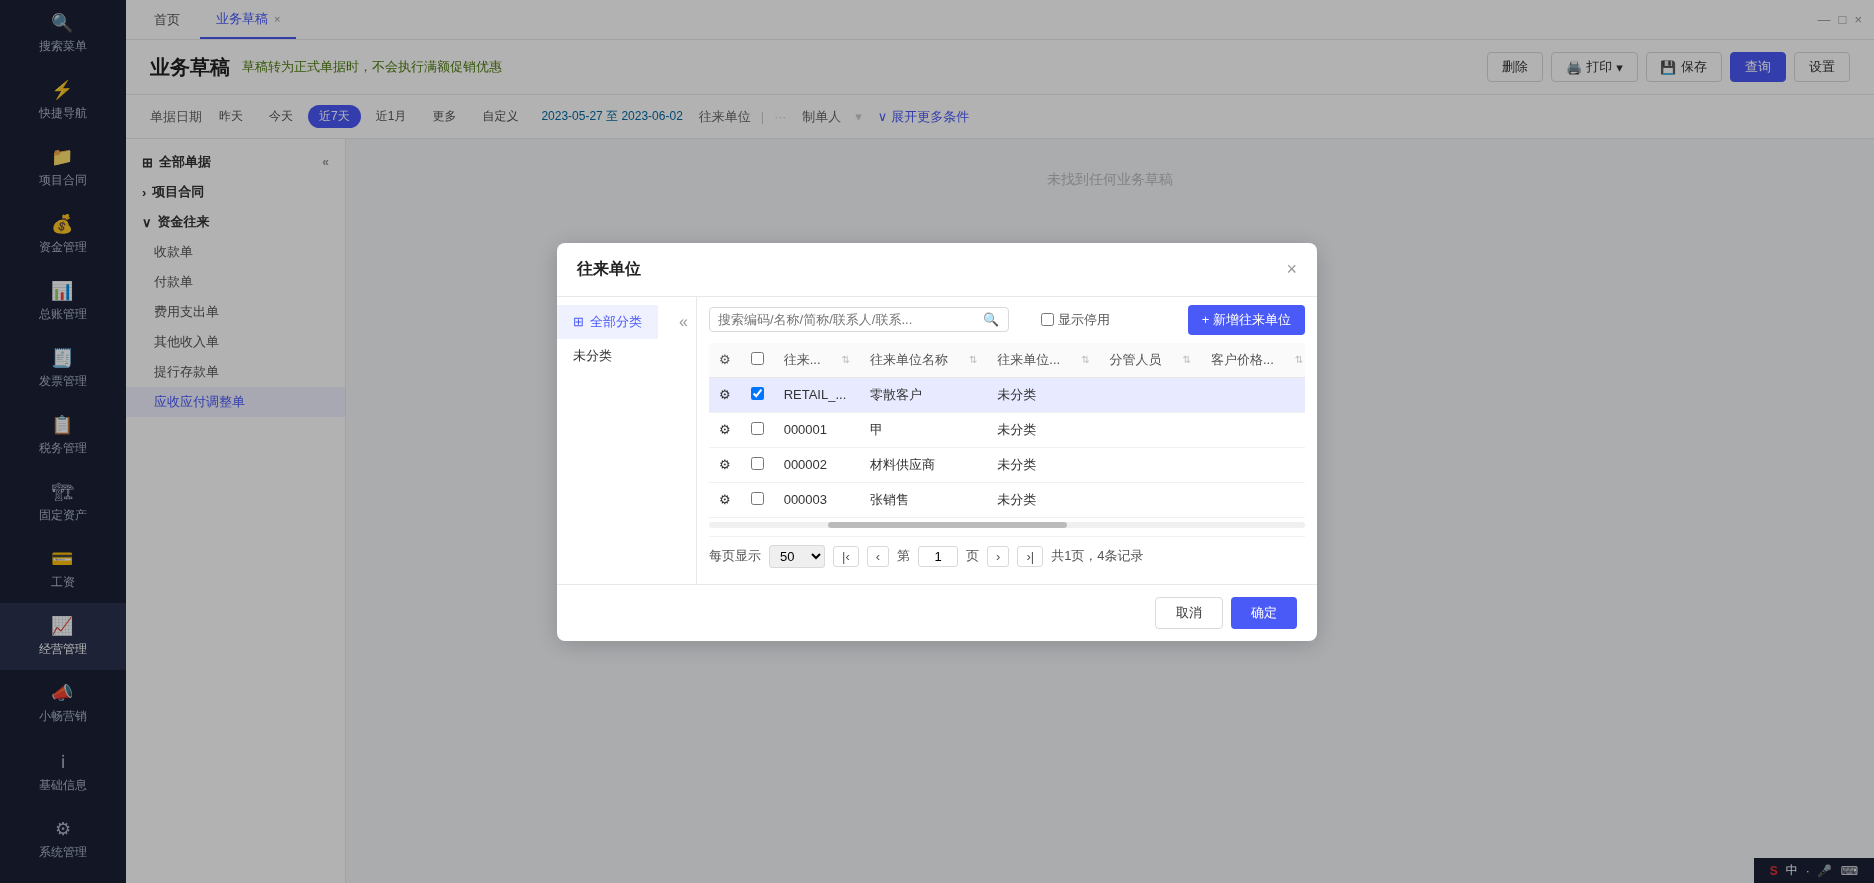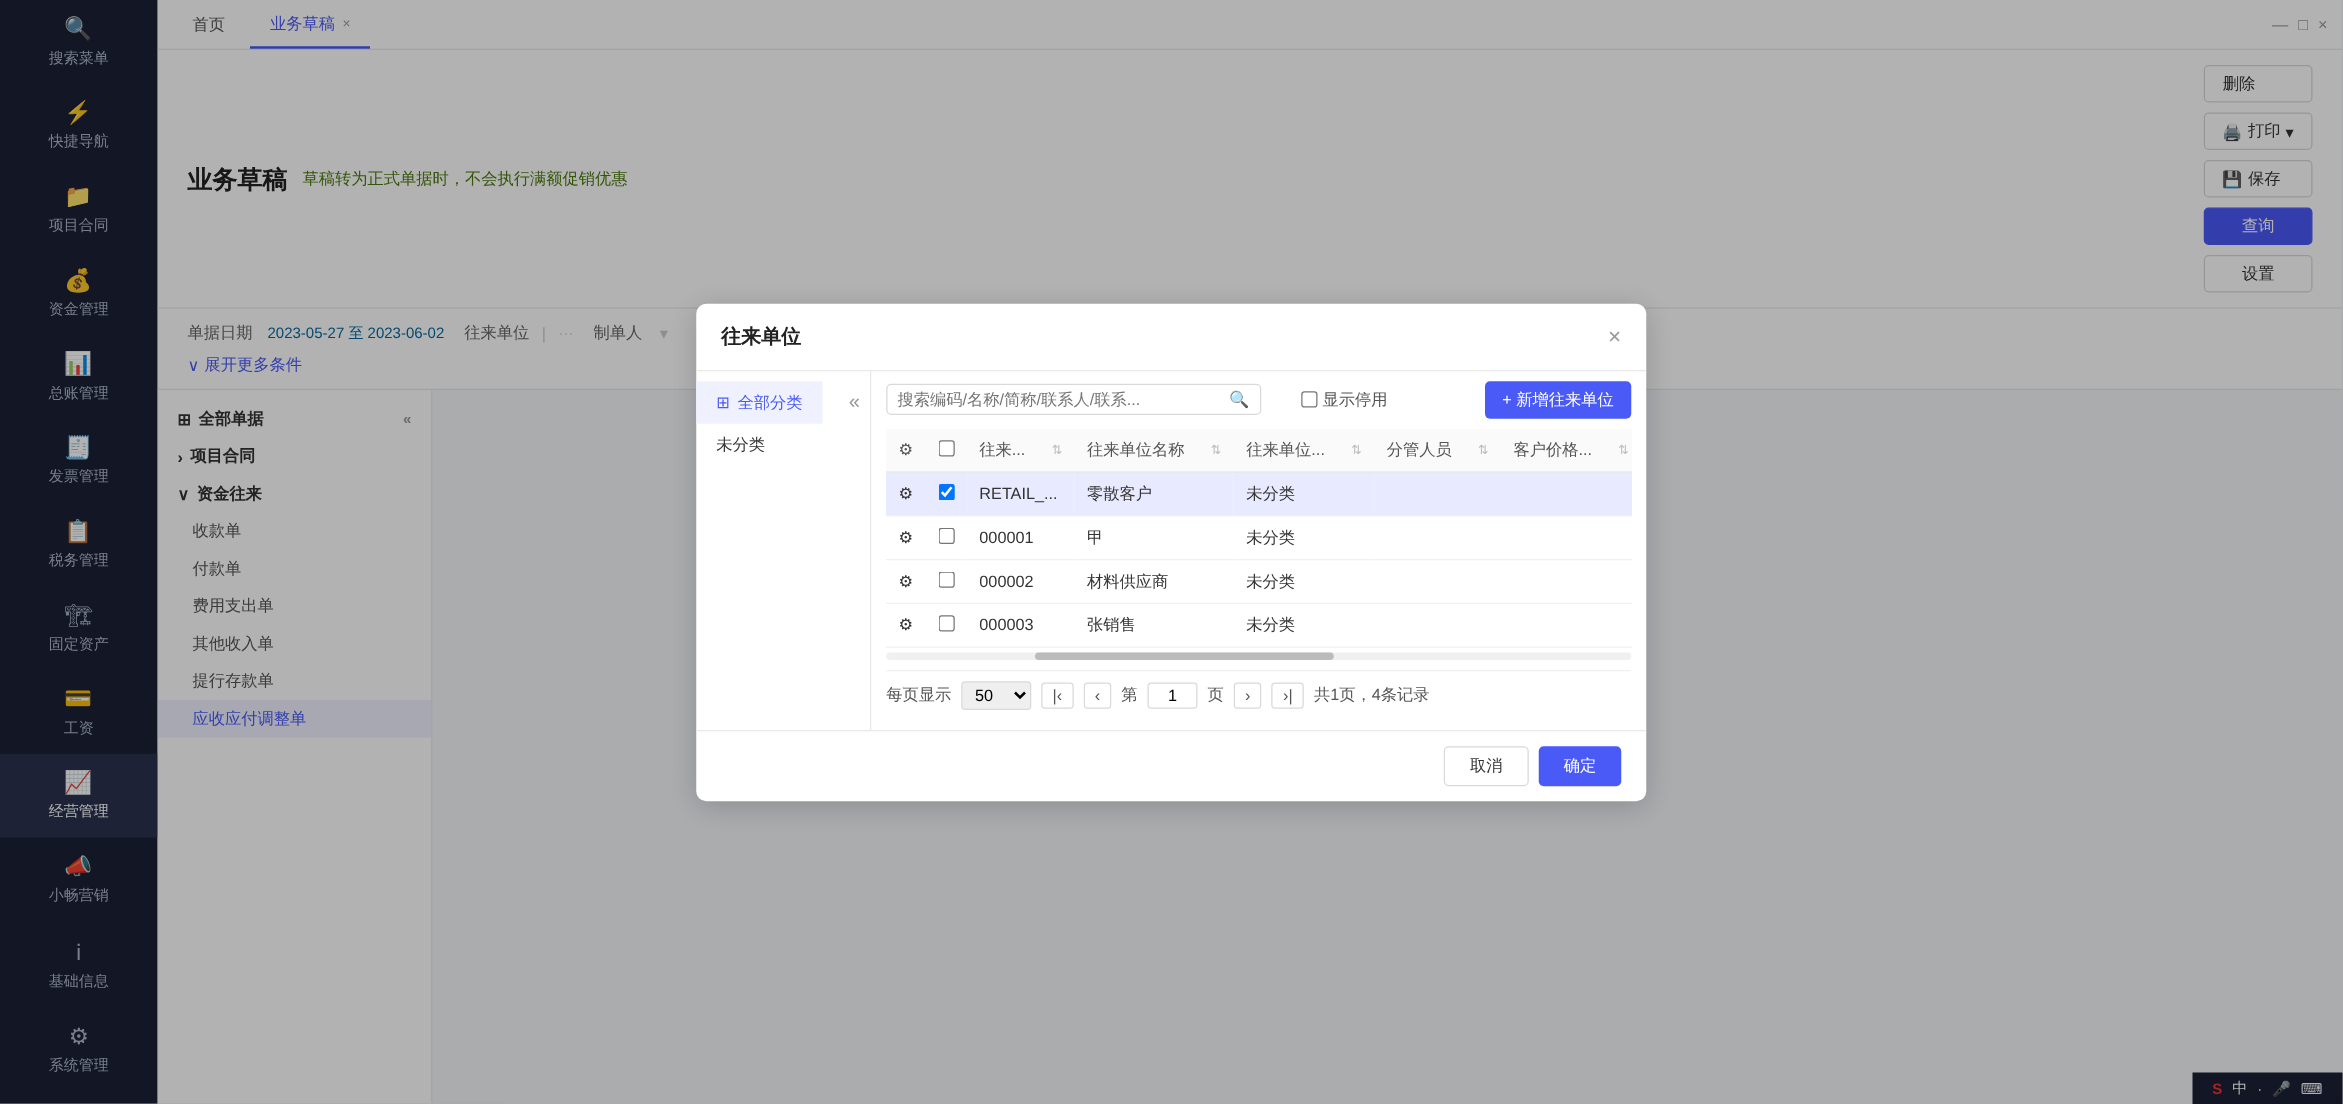--- a/index.html
+++ b/index.html
@@ -30,28 +30,28 @@
     .tab .close-btn { margin-left: 6px; color: #999; font-size: 11px; cursor: pointer; }
     .top-right { margin-left: auto; display: flex; align-items: center; gap: 8px; font-size: 13px; color: #555; }
 
     
     .page-header {
       background: #fff; padding: 12px 24px; border-bottom: 1px solid #e8e8e8;
       display: flex; align-items: center; gap: 12px;
     }
     .page-title { font-size: 20px; font-weight: bold; color: #222; }
     .page-subtitle { font-size: 13px; color: #4d7c0f; }
-    .header-actions { margin-left: auto; display: flex; gap: 8px; flex-direction: column; }
+    .header-actions { margin-left: auto; display: flex; gap: 8px; }
     .btn { padding: 5px 14px; border-radius: 4px; cursor: pointer; font-size: 13px; border: 1px solid #d9d9d9; background: #fff; color: #333; }
     .btn-primary { background: #4a5af7; color: #fff; border-color: #4a5af7; }
 
     
     .filter-bar {
       background: #fff; padding: 10px 24px; border-bottom: 1px solid #e8e8e8; font-size: 13px;
-      display: flex; flex-direction: column; gap: 8px;
+      display: flex; flex-direction: row; gap: 8px;
     }
     .filter-row { display: flex; align-items: center; gap: 16px; }
     .filter-item { display: flex; align-items: center; gap: 6px; }
     .filter-label { color: #666; white-space: nowrap; }
     .filter-value { color: #333; }
     .filter-btn-group { display: flex; gap: 4px; }
     .filter-btn { padding: 2px 10px; border-radius: 3px; cursor: pointer; font-size: 12px; border: 1px solid transparent; color: #555; background: transparent; }
     .filter-btn.active { background: #4a5af7; color: #fff; border-radius: 12px; }
     .expand-btn { color: #4a5af7; cursor: pointer; font-size: 13px; display: flex; align-items: center; gap: 4px; }
 
@@ -233,20 +233,28 @@
       <button class="btn" style="display:flex;align-items:center;gap:4px;">💾 <span>保存</span></button>
       <button class="btn btn-primary">查询</button>
       <button class="btn">设置</button>
     </div>
   </div>
 
   <div class="filter-bar">
     <div class="filter-row">
       <div class="filter-item">
         <span class="filter-label">单据日期</span>
+        <div class="filter-btn-group">
+          <span class="filter-btn">昨天</span>
+          <span class="filter-btn">今天</span>
+          <span class="filter-btn active">近7天</span>
+          <span class="filter-btn">近1月</span>
+          <span class="filter-btn">更多</span>
+          <span class="filter-btn">自定义</span>
+        </div>
         <span class="filter-value" style="margin-left:6px;color:#0369a1;font-size:12px;">2023-05-27 至 2023-06-02</span>
       </div>
       <div class="filter-item">
         <span class="filter-label">往来单位</span>
         <span style="color:#ccc;margin:0 4px;">|</span>
         <span style="color:#ccc;font-size:12px;">···</span>
       </div>
       <div class="filter-item">
         <span class="filter-label">制单人</span>
         <span style="color:#ccc;margin:0 8px;">▾</span>

